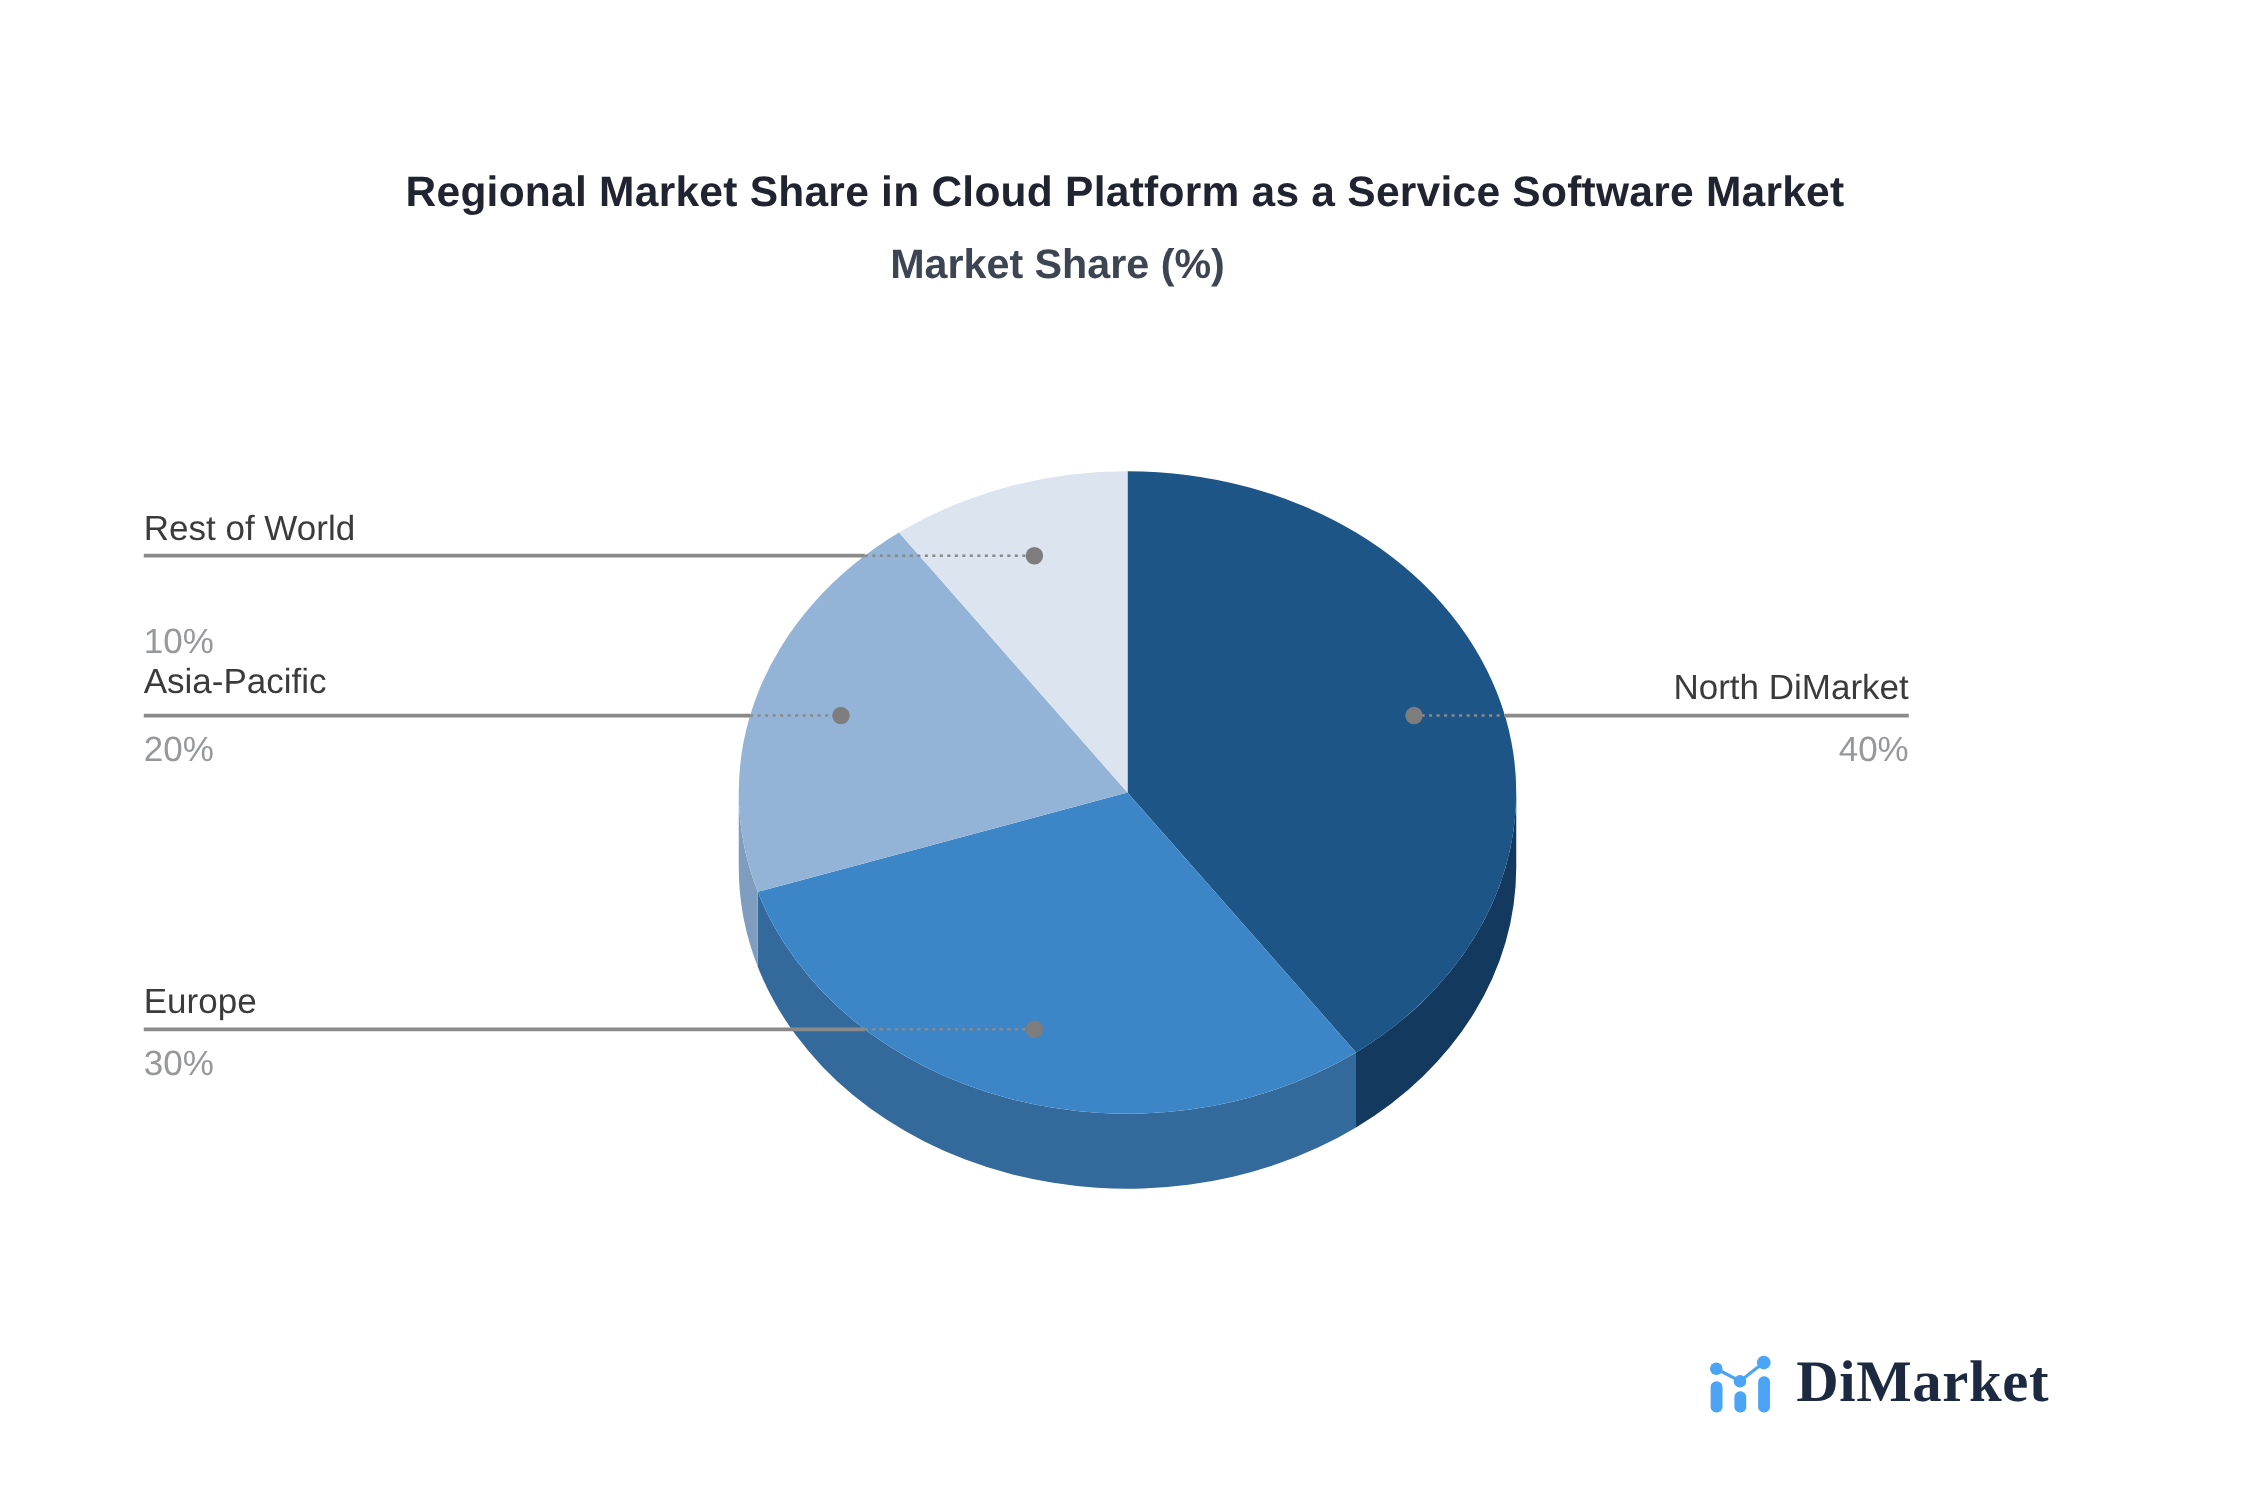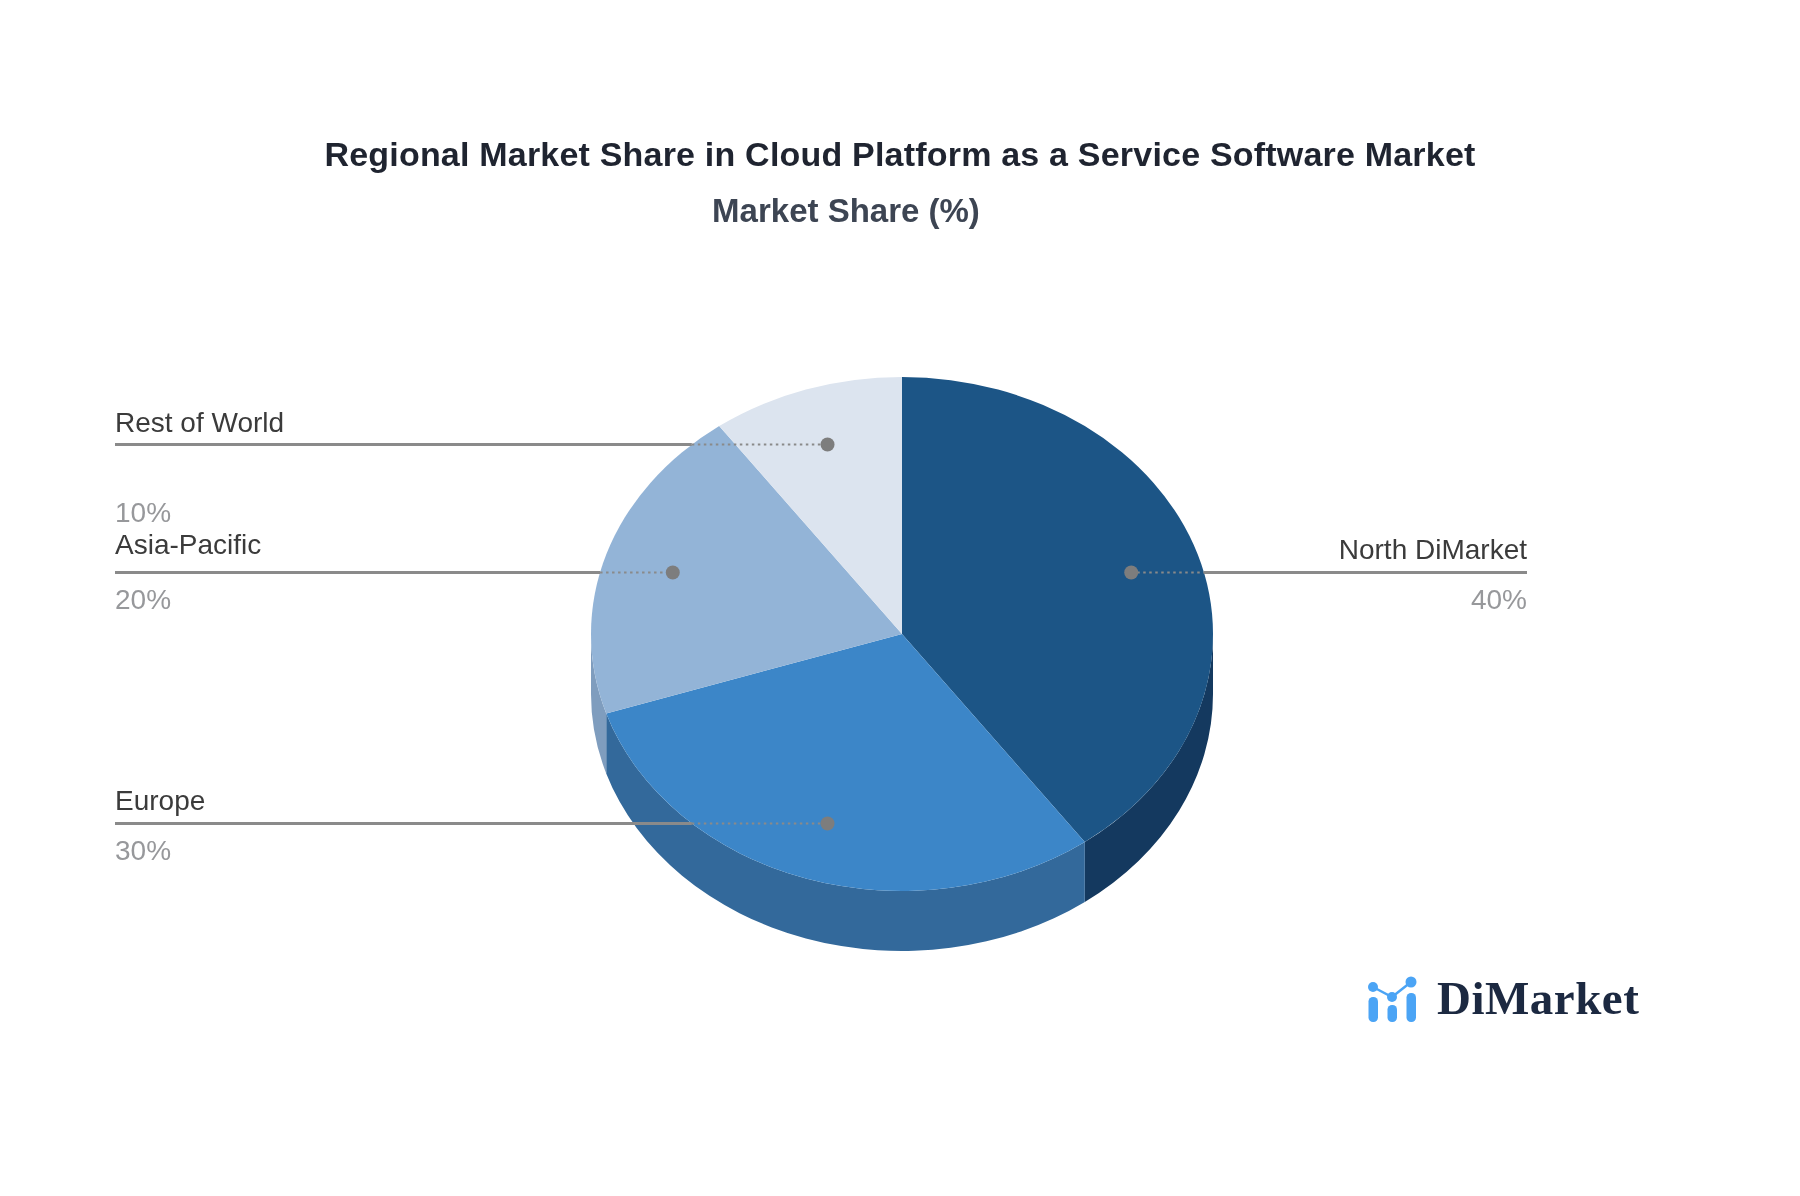--- a/index.html
+++ b/index.html
@@ -12,21 +12,21 @@
   .chart-subtitle{position:absolute;left:0;top:192px;width:1692px;text-align:center;
     font-size:33px;font-weight:bold;color:#3d4553;}
 
   #pie-svg{position:absolute;left:0;top:0;}
 
   #labels{position:absolute;inset:0;pointer-events:none;}
   .slice-name{position:absolute;font-size:28px;color:#3b3b3b;white-space:nowrap;line-height:30px;}
   .slice-pct{position:absolute;font-size:28px;color:#97989b;white-space:nowrap;line-height:30px;}
   .slice-name.right,.slice-pct.right{text-align:right;}
 
-  .brand{position:absolute;left:1366px;top:972px;display:flex;align-items:flex-start;gap:13px;}
+  .brand{position:absolute;left:1366px;top:1080px;display:flex;align-items:flex-start;gap:13px;}
   .brand-text{font-family:"Liberation Serif", serif;font-weight:bold;font-size:47px;
     color:#1c2941;line-height:52px;letter-spacing:0.5px;}
 </style>
 </head>
 <body>
 
 <div class="stage">
 
   <div class="chart-title">Regional Market Share in Cloud Platform as a Service Software Market</div>
   <div class="chart-subtitle">Market Share (%)</div>

